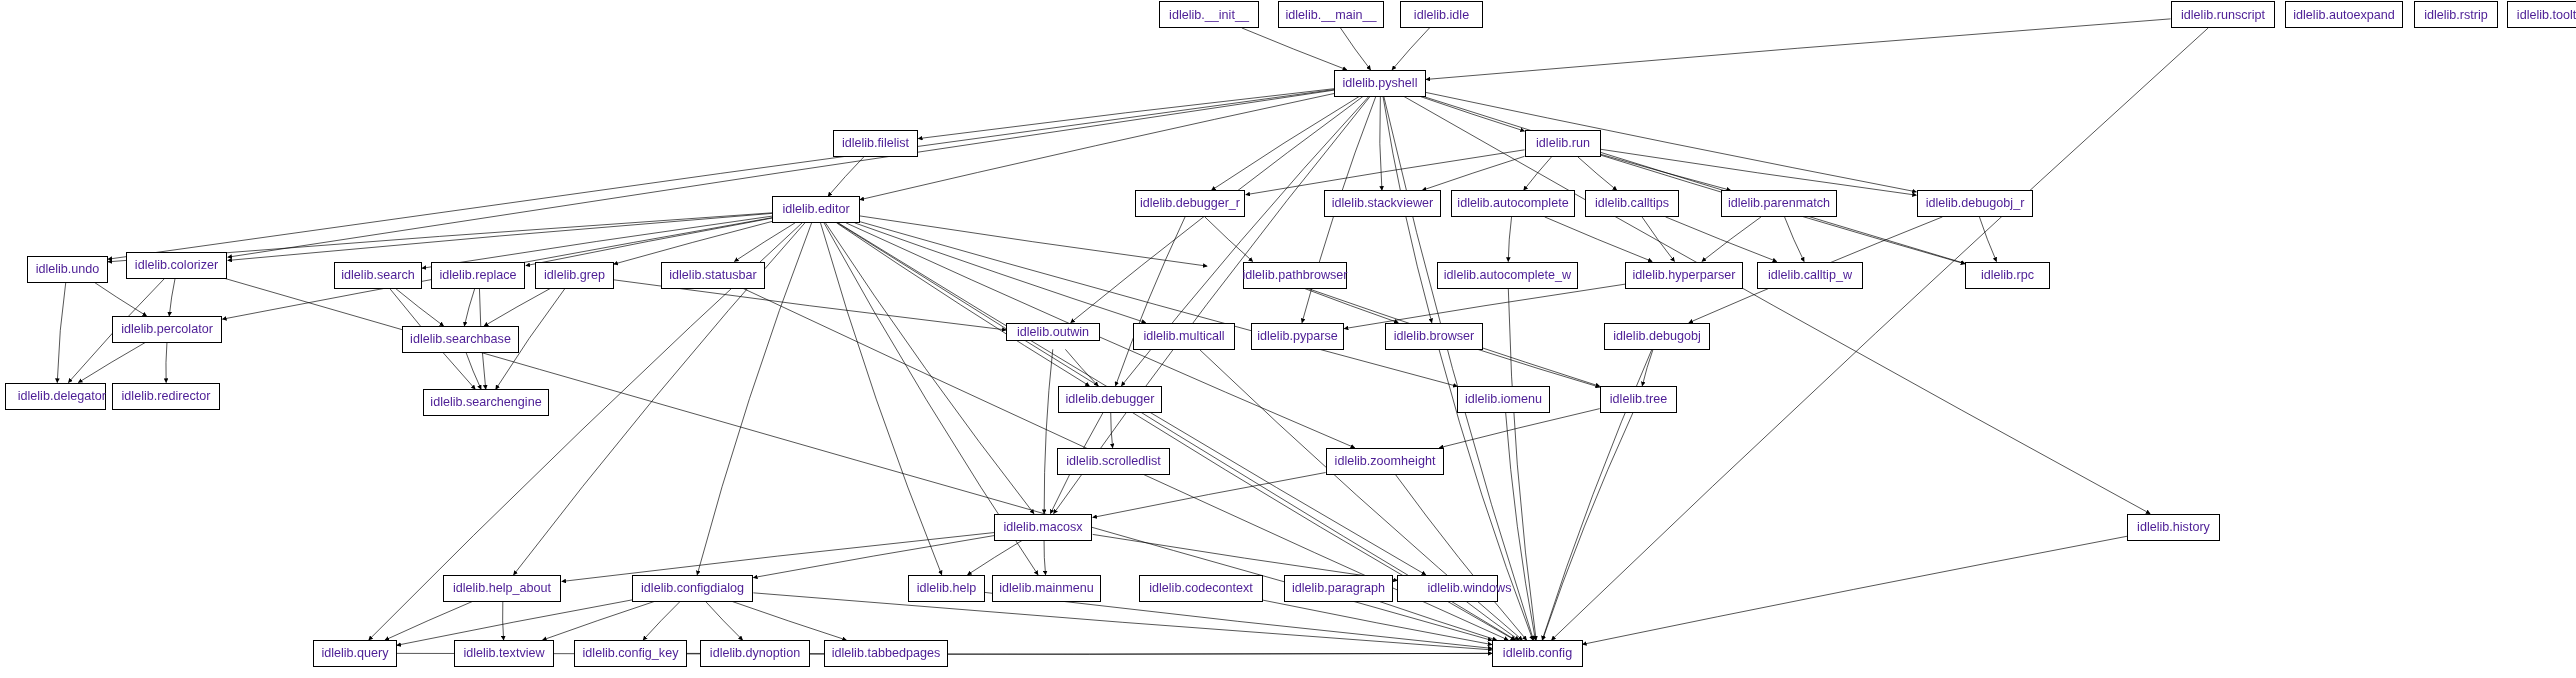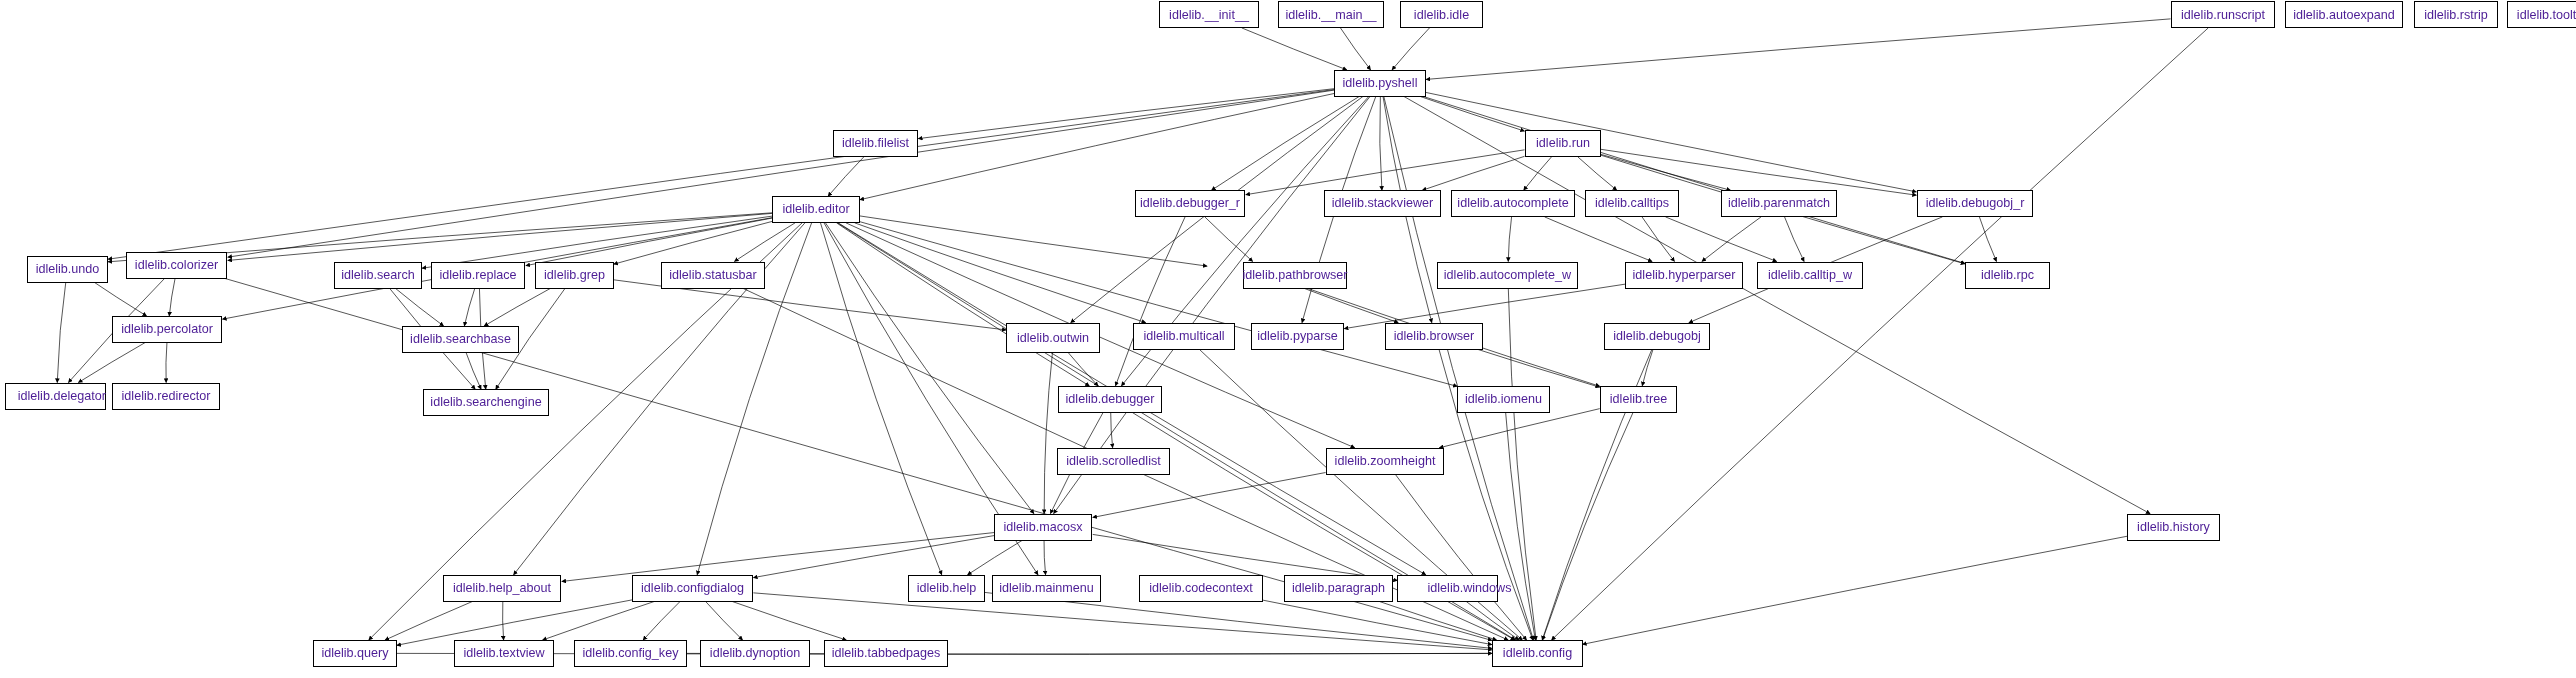--- a/index.html
+++ b/index.html
@@ -246,21 +246,21 @@
       </div>
       <div class="node" style="left: 1757px; top: 262px; width: 106px; height: 27px;">
         <span>idlelib.calltip_w</span>
       </div>
       <div class="node" style="left: 1965px; top: 262px; width: 85px; height: 27px;">
         <span>idlelib.rpc</span>
       </div>
       <div class="node" style="left: 112px; top: 316px; width: 110px; height: 27px;">
         <span>idlelib.percolator</span>
       </div>
-      <div class="node" style="left: 1006px; top: 323px; width: 94px; height: 30px;">
+      <div class="node" style="left: 1006px; top: 323px; width: 94px; height: 18px;">
         <span>idlelib.outwin</span>
       </div>
       <div class="node" style="left: 1133px; top: 323px; width: 102px; height: 27px;">
         <span>idlelib.multicall</span>
       </div>
       <div class="node" style="left: 1251px; top: 323px; width: 93px; height: 27px;">
         <span>idlelib.pyparse</span>
       </div>
       <div class="node" style="left: 1385px; top: 323px; width: 98px; height: 27px;">
         <span>idlelib.browser</span>

